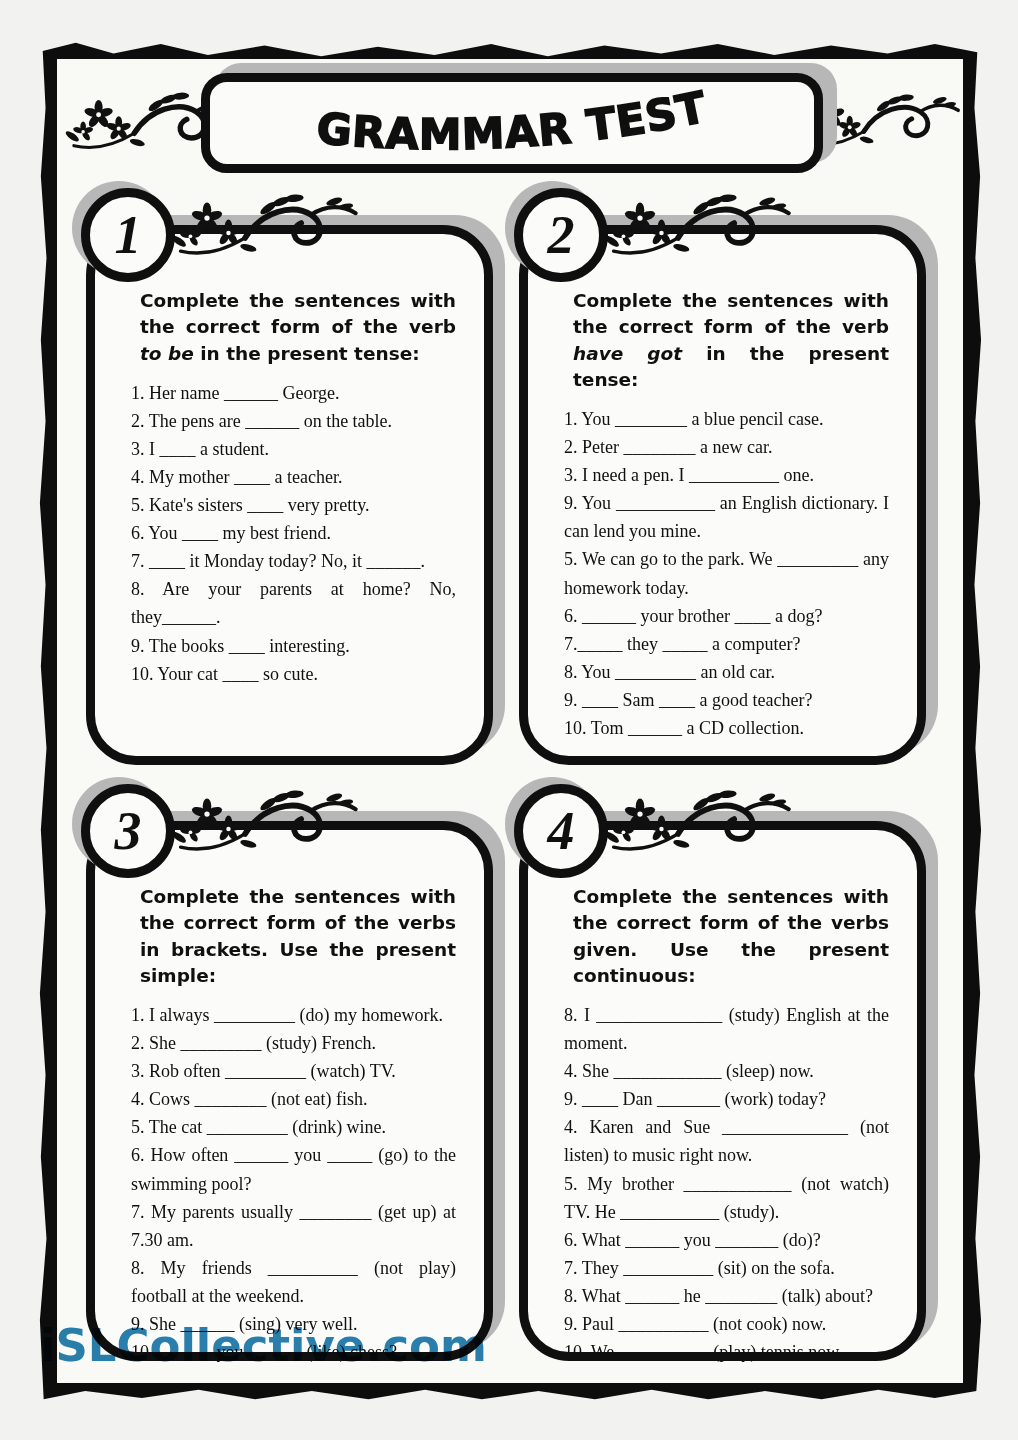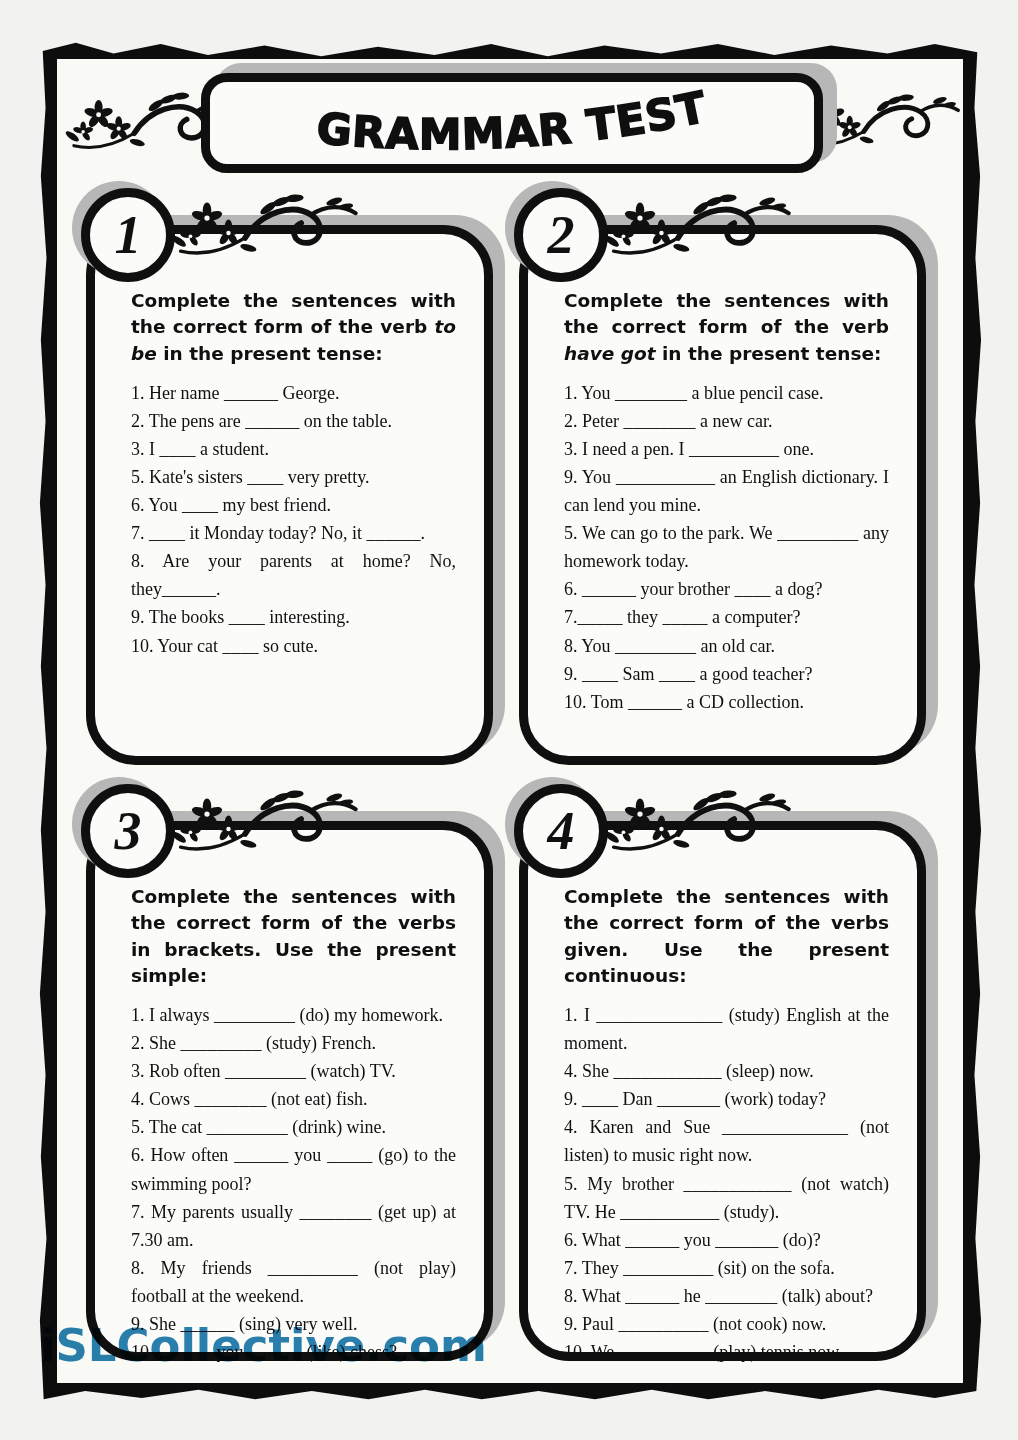--- a/index.html
+++ b/index.html
@@ -42,21 +42,21 @@
   .badge{
     position:absolute;left:-14px;top:-46px;width:76px;height:76px;
     border:9px solid #0f0f0f;border-radius:50%;background:#fbfbf9;
     box-shadow:-9px -7px 0 #b7b7b7;
     display:flex;align-items:center;justify-content:center;z-index:4;
     font-family:"Liberation Serif","DejaVu Serif",serif;
     font-style:italic;font-weight:bold;font-size:54px;line-height:1;
   }
   .box-orn{position:absolute;left:74px;top:-46px;width:190px;height:80px;z-index:3;}
 
-  .instr{font-size:18.5px;font-weight:bold;line-height:1.42;text-align:justify;margin:0 0 12px 0;}
+  .instr{font-size:18.5px;font-weight:bold;line-height:1.42;text-align:justify;margin:0 0 12px 9px;}
   .instr em{font-style:italic;}
   .items p{font-size:18px;line-height:1.56;text-align:justify;margin:0;font-family:Liberation Serif, serif;}
 
   
   .watermark{
     position:absolute;left:40px;top:1276px;z-index:6;
     font-size:45px;font-weight:bold;letter-spacing:0;
     color:#0369a1;opacity:.85;mix-blend-mode:multiply;pointer-events:none;margin-top:43px;
   }
 </style>
@@ -136,20 +136,21 @@
           <span>1</span>
         </div>
       <svg class="box-orn">
           <use href="#flourish" xlink:href="#flourish"></use>
         </svg>
       <p class="instr"><span>Complete the sentences with the correct form of the verb </span><em>to be</em><span> in the present tense:</span></p>
       <div class="items">
         <p>1. Her name ______ George.</p>
         <p>2. The pens are ______ on the table.</p>
         <p>3. I ____ a student.</p>
+        <p>4. My mother ____ a teacher.</p>
         <p>5. Kate's sisters ____ very pretty.</p>
         <p>6. You ____ my best friend.</p>
         <p>7. ____ it Monday today? No, it ______.</p>
         <p>8. Are your parents at home? No, they______.</p>
         <p>9. The books ____ interesting.</p>
         <p>10. Your cat ____ so cute.</p>
       </div>
     </section>
 
     <section class="exbox pos-2">
@@ -198,21 +199,21 @@
 
     <section class="exbox pos-4">
       <div class="badge">
           <span>4</span>
         </div>
       <svg class="box-orn">
           <use href="#flourish" xlink:href="#flourish"></use>
         </svg>
       <p class="instr"><span>Complete the sentences with the correct form of the verbs given. Use the present continuous:</span><em></em><span></span></p>
       <div class="items">
-        <p>1. I ______________ (study) English at the moment.</p>
+        <p>8. I ______________ (study) English at the moment.</p>
         <p>4. She ____________ (sleep) now.</p>
         <p>9. ____ Dan _______ (work) today?</p>
         <p>4. Karen and Sue ______________ (not listen) to music right now.</p>
         <p>5. My brother ____________ (not watch) TV. He ___________ (study).</p>
         <p>6. What ______ you _______ (do)?</p>
         <p>7. They __________ (sit) on the sofa.</p>
         <p>8. What ______ he ________ (talk) about?</p>
         <p>9. Paul __________ (not cook) now.</p>
         <p>10. We __________ (play) tennis now.</p>
       </div>

